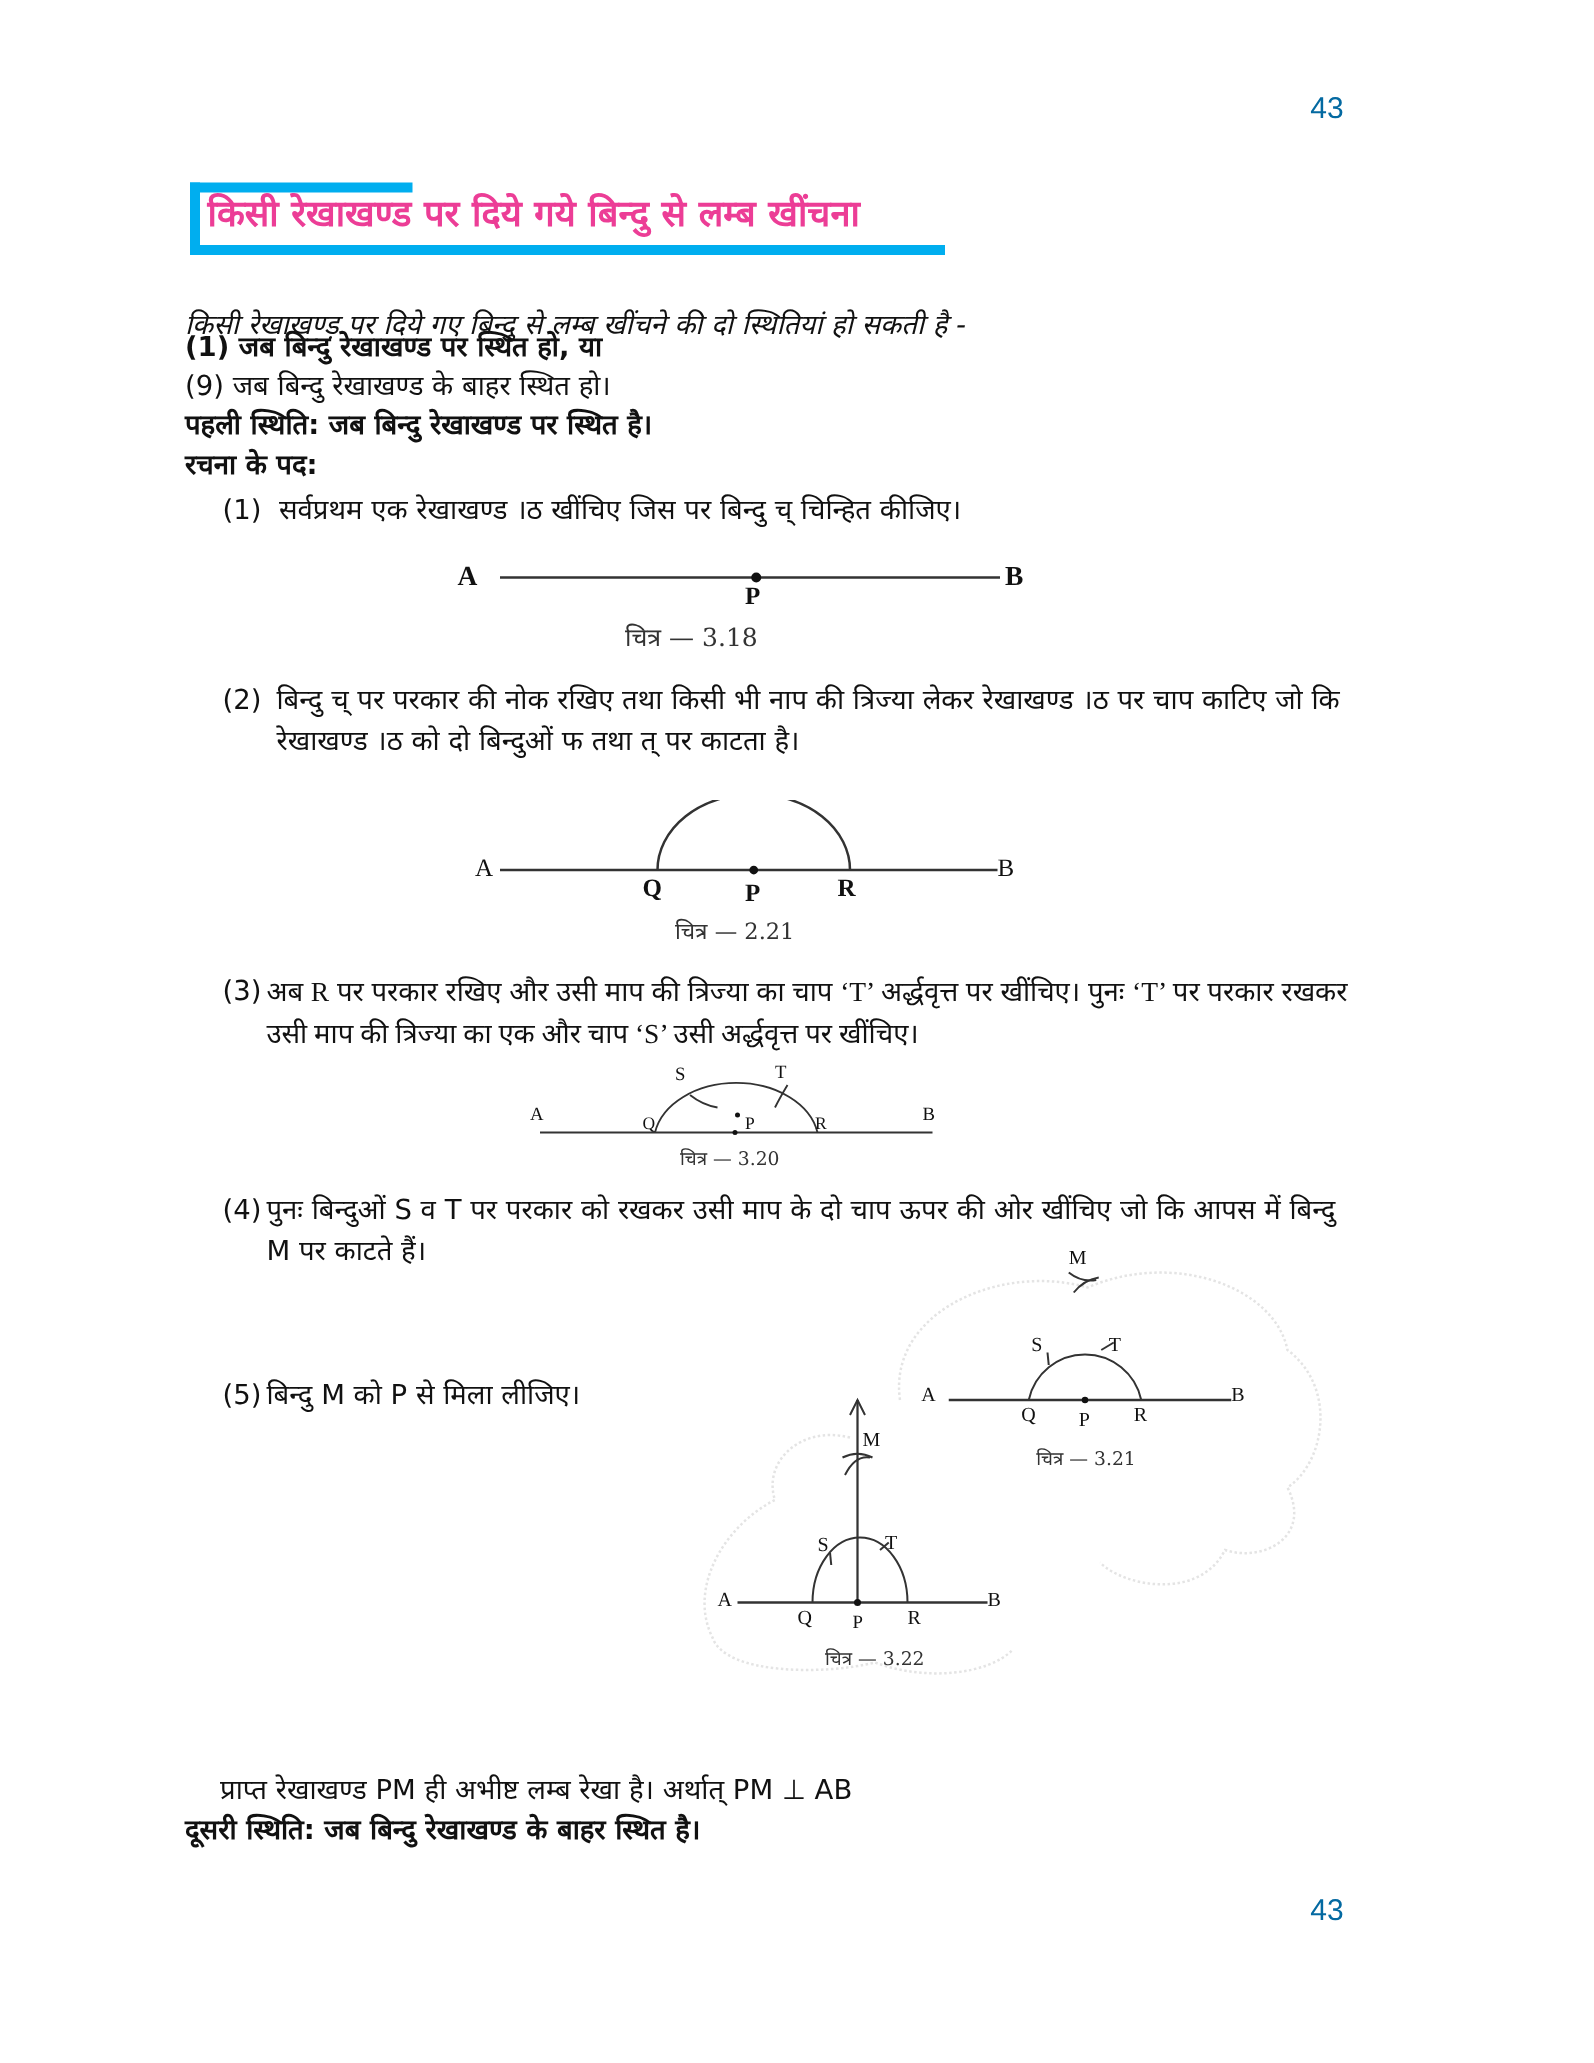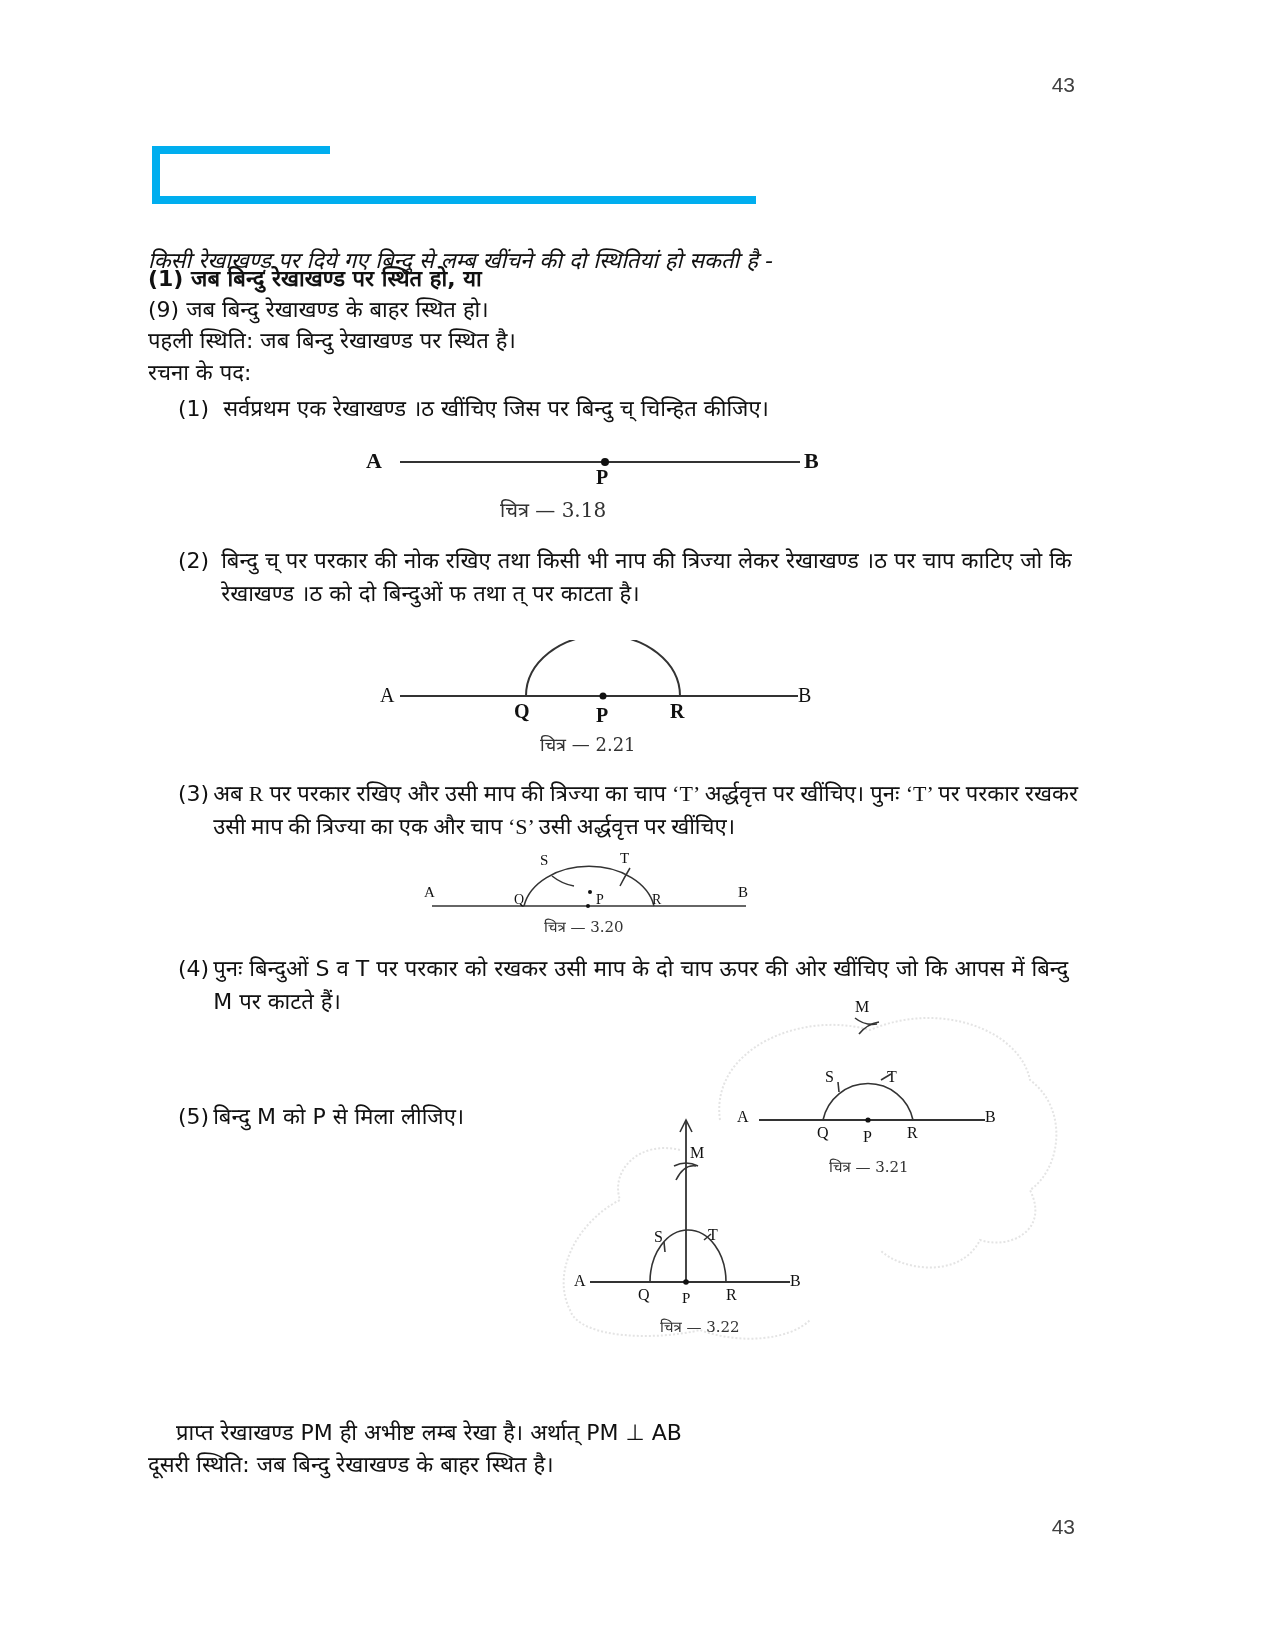--- a/index.html
+++ b/index.html
@@ -1,43 +1,44 @@
 <!DOCTYPE html>
 <html><head>
 <meta charset="utf-8">
 <style>
   html, body { margin:0; padding:0; background:#ffffff; }
   body { width:1275px; height:1650px; position:relative; overflow:hidden;
          font-family:"DejaVu Sans", "Liberation Sans", sans-serif; color:#111; }
-  .pnum { position:absolute; right:200px; font-family:"Liberation Sans", sans-serif; font-size:21px; color:#404040; }
+  .pnum { position:absolute; right:200px; font-family:"Liberation Sans", sans-serif; font-size:24px; color:#0369a1; }
   .pnum.top { top:73px; }
   .pnum.bottom { top:1515px; }
   .title-wrap { position:absolute; left:152px; top:146px; width:604px; height:56px; }
   .title-bar-top { position:absolute; left:0; top:0; width:178px; height:8px; background:#00aeef; }
   .title-bar-left { position:absolute; left:0; top:0; width:8px; height:58px; background:#00aeef; }
   .title-bar-bottom { position:absolute; left:0; top:50px; width:604px; height:8px; background:#00aeef; }
   .title-text { position:absolute; left:14px; top:4px; font-size:29px; font-weight:bold; color:#ec3d96; white-space:nowrap; }
   .line { position:absolute; left:148px; font-size:22px; white-space:nowrap; line-height:30px; }
-  .bold { font-weight:normal; }
+  .bold { font-weight:bold; }
   .step { position:absolute; font-size:22px; line-height:33px; }
   .step .num { display:inline-block; }
   .fig { position:absolute; }
   .fig svg { display:block; }
   .caption { font-family:"DejaVu Serif", serif; font-size:18px; color:#333; position:absolute; white-space:nowrap; }
   .lbl { font-family:"Liberation Serif", serif; }
 </style>
 </head>
 <body>
 
 <div class="pnum top">43</div>
 
 <div class="title-wrap">
   <div class="title-bar-top"></div>
   <div class="title-bar-left"></div>
   <div class="title-bar-bottom"></div>
+  <div class="title-text">किसी रेखाखण्ड पर दिये गये बिन्दु से लम्ब खींचना</div>
 </div>
 
 <div class="line" style="top:246px;font-style:italic;">किसी रेखाखण्ड़ पर दिये गए बिन्दु से लम्ब खींचने की दो स्थितियां हो सकती है -</div>
 <div class="line" style="top:264px;font-weight:bold;">(1)  जब बिन्दु रेखाखण्ड पर स्थित हो, या</div>
 <div class="line" style="top:295px;">(9)  जब बिन्दु रेखाखण्ड के बाहर स्थित हो।</div>
 <div class="line bold" style="top:326px;">पहली स्थिति: जब बिन्दु रेखाखण्ड पर स्थित है।</div>
 <div class="line bold" style="top:358px;">रचना के पद:</div>
 
 <div class="step" style="left:178px; top:392px; width:900px;">
   <span class="num">(1)</span>&nbsp;&nbsp;<span>सर्वप्रथम एक रेखाखण्ड ।ठ खींचिए जिस पर बिन्दु च् चिन्हित कीजिए।</span>

